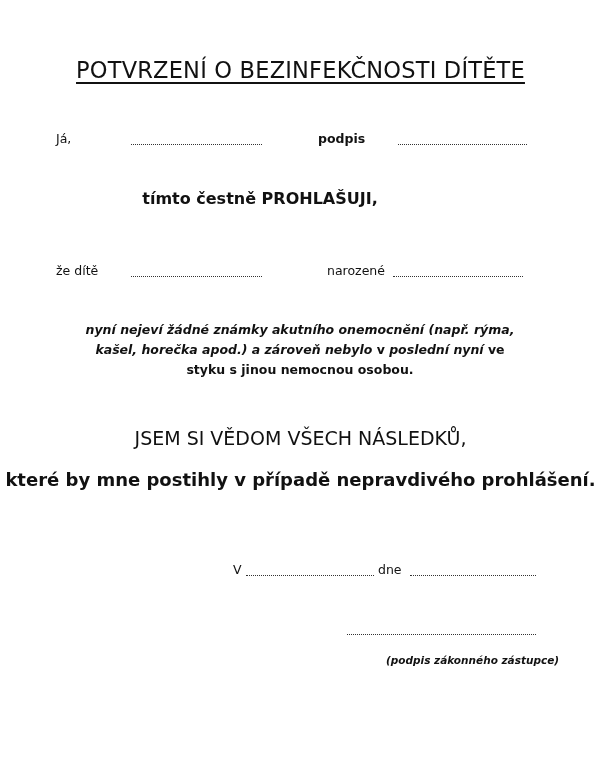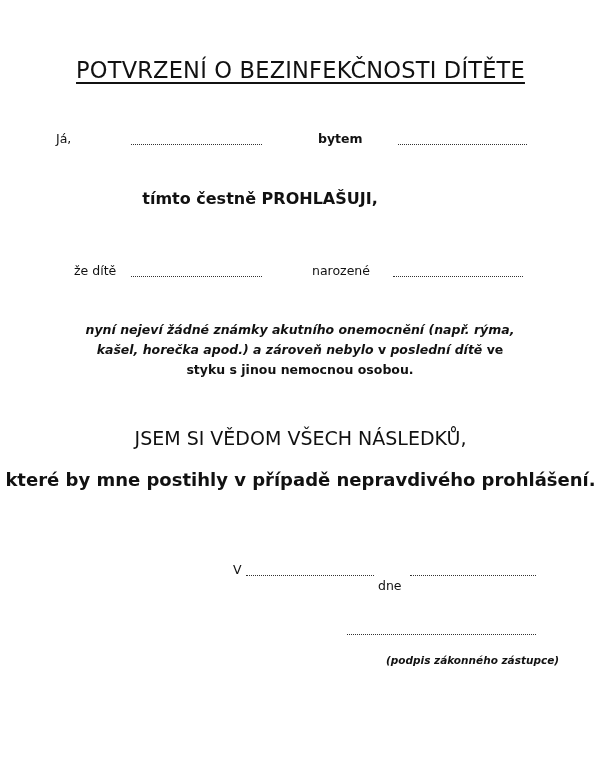--- a/index.html
+++ b/index.html
@@ -19,34 +19,34 @@
     .cons { left: 0; width: 601px; text-align: center; top: 469px; font-size: 18px; font-weight: bold; }
     .sign { font-size: 10.5px; font-weight: bold; font-style: italic; }
   </style>
 </head>
 <body>
 
 <div class="abs title"><span>POTVRZENÍ O BEZINFEKČNOSTI DÍTĚTE</span></div>
 
 <div class="abs lbl" style="left:56px; top:131px;">Já,</div>
 <div class="abs dots" style="left:131px; top:144px; width:131px;"></div>
-<div class="abs lbl" style="left:318px; top:131px; font-weight:bold;">bytem</div>
+<div class="abs lbl" style="left:318px; top:131px; font-weight:bold;">podpis</div>
 <div class="abs dots" style="left:398px; top:144px; width:129px;"></div>
 
 <div class="abs declare">tímto čestně PROHLAŠUJI,</div>
 
-<div class="abs lbl" style="left:56px; top:263px;margin-left:18px;">že dítě</div>
+<div class="abs lbl" style="left:56px; top:263px;">že dítě</div>
 <div class="abs dots" style="left:131px; top:276px; width:131px;"></div>
-<div class="abs lbl" style="left:312px; top:263px;">narozené</div>
+<div class="abs lbl" style="left:327px; top:263px;">narozené</div>
 <div class="abs dots" style="left:393px; top:276px; width:130px;"></div>
 
-<div class="abs para"><i>nyní nejeví žádné známky akutního onemocnění (např. rýma, kašel, horečka apod.) a zároveň nebylo</i><span> v </span><i>poslední dítě</i><span> ve styku s jinou nemocnou osobou.</span></div>
+<div class="abs para"><i>nyní nejeví žádné známky akutního onemocnění (např. rýma, kašel, horečka apod.) a zároveň nebylo</i><span> v </span><i>poslední nyní</i><span> ve styku s jinou nemocnou osobou.</span></div>
 
 <div class="abs aware">JSEM SI VĚDOM VŠECH NÁSLEDKŮ,</div>
 <div class="abs cons">které by mne postihly v případě nepravdivého prohlášení.</div>
 
 <div class="abs lbl" style="left:233px; top:562px;">V</div>
 <div class="abs dots" style="left:246px; top:575px; width:128px;"></div>
-<div class="abs lbl" style="left:378px; top:562px;margin-top:16px;">dne</div>
+<div class="abs lbl" style="left:378px; top:562px;">dne</div>
 <div class="abs dots" style="left:410px; top:575px; width:126px;"></div>
 
 <div class="abs dots" style="left:347px; top:634px; width:189px;"></div>
 <div class="abs sign" style="left:386px; top:654px;">(podpis zákonného zástupce)</div>
 
 </body></html>

